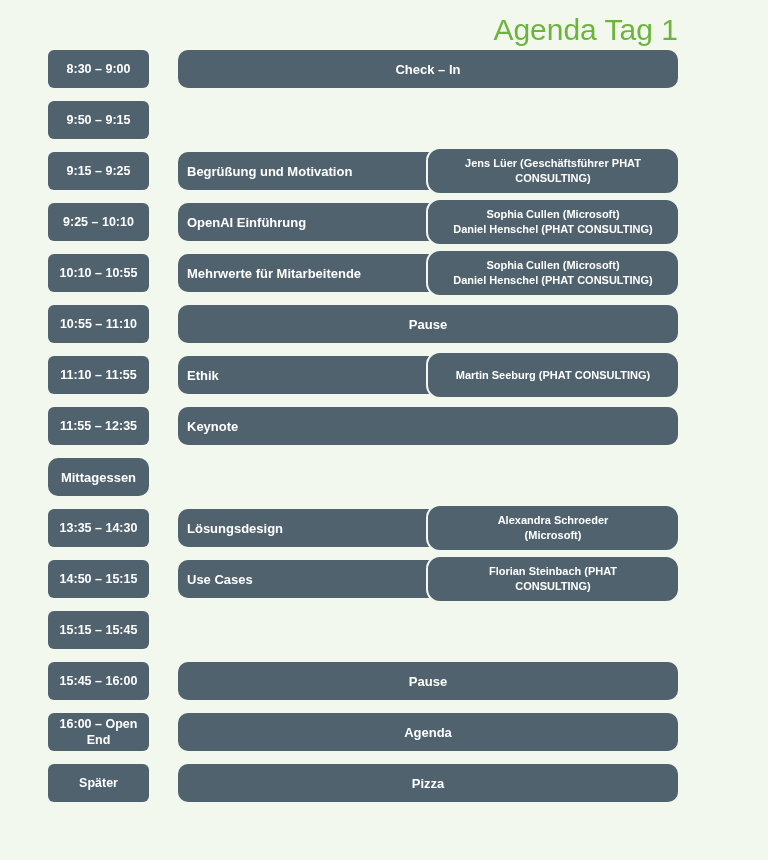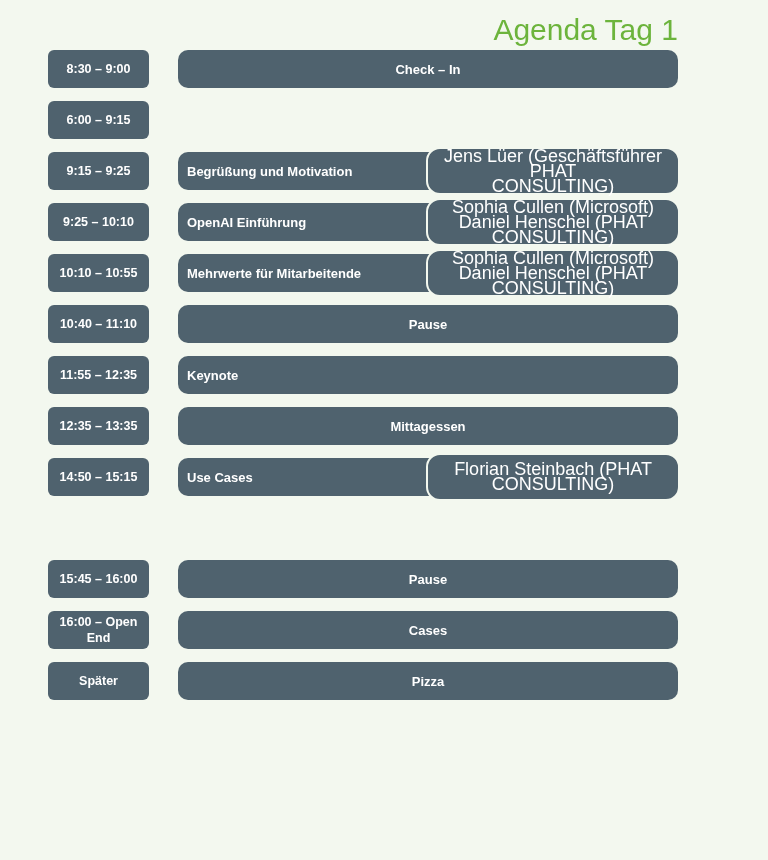--- a/index.html
+++ b/index.html
@@ -34,39 +34,39 @@
     display:flex;align-items:center;
   }
   .bar{justify-content:center;}
   .titlebar{justify-content:flex-start;padding-left:9px;box-sizing:border-box;}
   .speaker{
     position:absolute;right:-2px;top:50%;transform:translateY(-50%);z-index:2;
     width:254px;height:48px;box-sizing:border-box;
     background:var(--bar-color,#4f626e);
     border:2px solid var(--background,#f3f8ef);
     border-radius:14px;
-    color:var(--bar-text,#ffffff);font-size:18px;line-height:15px;font-weight:normal;
+    color:var(--bar-text,#ffffff);font-size:11px;line-height:15px;font-weight:bold;
     display:flex;align-items:center;justify-content:center;
     text-align:center;white-space:pre-line;padding:2px 6px;
   }
 </style>
 </head>
 <body>
 
 <div class="page">
   <h1 class="title">Agenda Tag 1</h1>
   <div id="rows">
       <div class="row">
         <div class="time">8:30 – 9:00</div>
         <div class="content">
           <div class="bar">Check – In</div>
         </div>
       </div>
       <div class="row">
-        <div class="time">6:00 – 9:15</div>
+        <div class="time">9:50 – 9:15</div>
       </div>
       <div class="row">
         <div class="time">9:15 – 9:25</div>
         <div class="content">
           <div class="titlebar">Begrüßung und Motivation</div>
           <div class="speaker">Jens Lüer (Geschäftsführer PHAT
 CONSULTING)</div>
         </div>
       </div>
       <div class="row">
@@ -79,57 +79,72 @@
       </div>
       <div class="row">
         <div class="time">10:10 – 10:55</div>
         <div class="content">
           <div class="titlebar">Mehrwerte für Mitarbeitende</div>
           <div class="speaker">Sophia Cullen (Microsoft)
 Daniel Henschel (PHAT CONSULTING)</div>
         </div>
       </div>
       <div class="row">
-        <div class="time">10:40 – 11:10</div>
+        <div class="time">10:55 – 11:10</div>
         <div class="content">
           <div class="bar">Pause</div>
+        </div>
+      </div>
+      <div class="row">
+        <div class="time">11:10 – 11:55</div>
+        <div class="content">
+          <div class="titlebar">Ethik</div>
+          <div class="speaker">Martin Seeburg (PHAT CONSULTING)</div>
         </div>
       </div>
       <div class="row">
         <div class="time">11:55 – 12:35</div>
         <div class="content">
           <div class="titlebar">Keynote</div>
         </div>
       </div>
       <div class="row">
-        <div class="time">12:35 – 13:35</div>
         <div class="content">
           <div class="bar">Mittagessen</div>
+        </div>
+      </div>
+      <div class="row">
+        <div class="time">13:35 – 14:30</div>
+        <div class="content">
+          <div class="titlebar">Lösungsdesign</div>
+          <div class="speaker">Alexandra Schroeder
+(Microsoft)</div>
         </div>
       </div>
       <div class="row">
         <div class="time">14:50 – 15:15</div>
         <div class="content">
           <div class="titlebar">Use Cases</div>
           <div class="speaker">Florian Steinbach (PHAT
 CONSULTING)</div>
         </div>
       </div>
       <div class="row">
+        <div class="time">15:15 – 15:45</div>
       </div>
       <div class="row">
         <div class="time">15:45 – 16:00</div>
         <div class="content">
           <div class="bar">Pause</div>
         </div>
       </div>
       <div class="row">
         <div class="time">16:00 – Open End</div>
         <div class="content">
-          <div class="bar">Cases</div>
+          <div class="bar">Agenda</div>
         </div>
       </div>
       <div class="row">
         <div class="time">Später</div>
         <div class="content">
           <div class="bar">Pizza</div>
         </div>
       </div>
     </div>
 </div>

